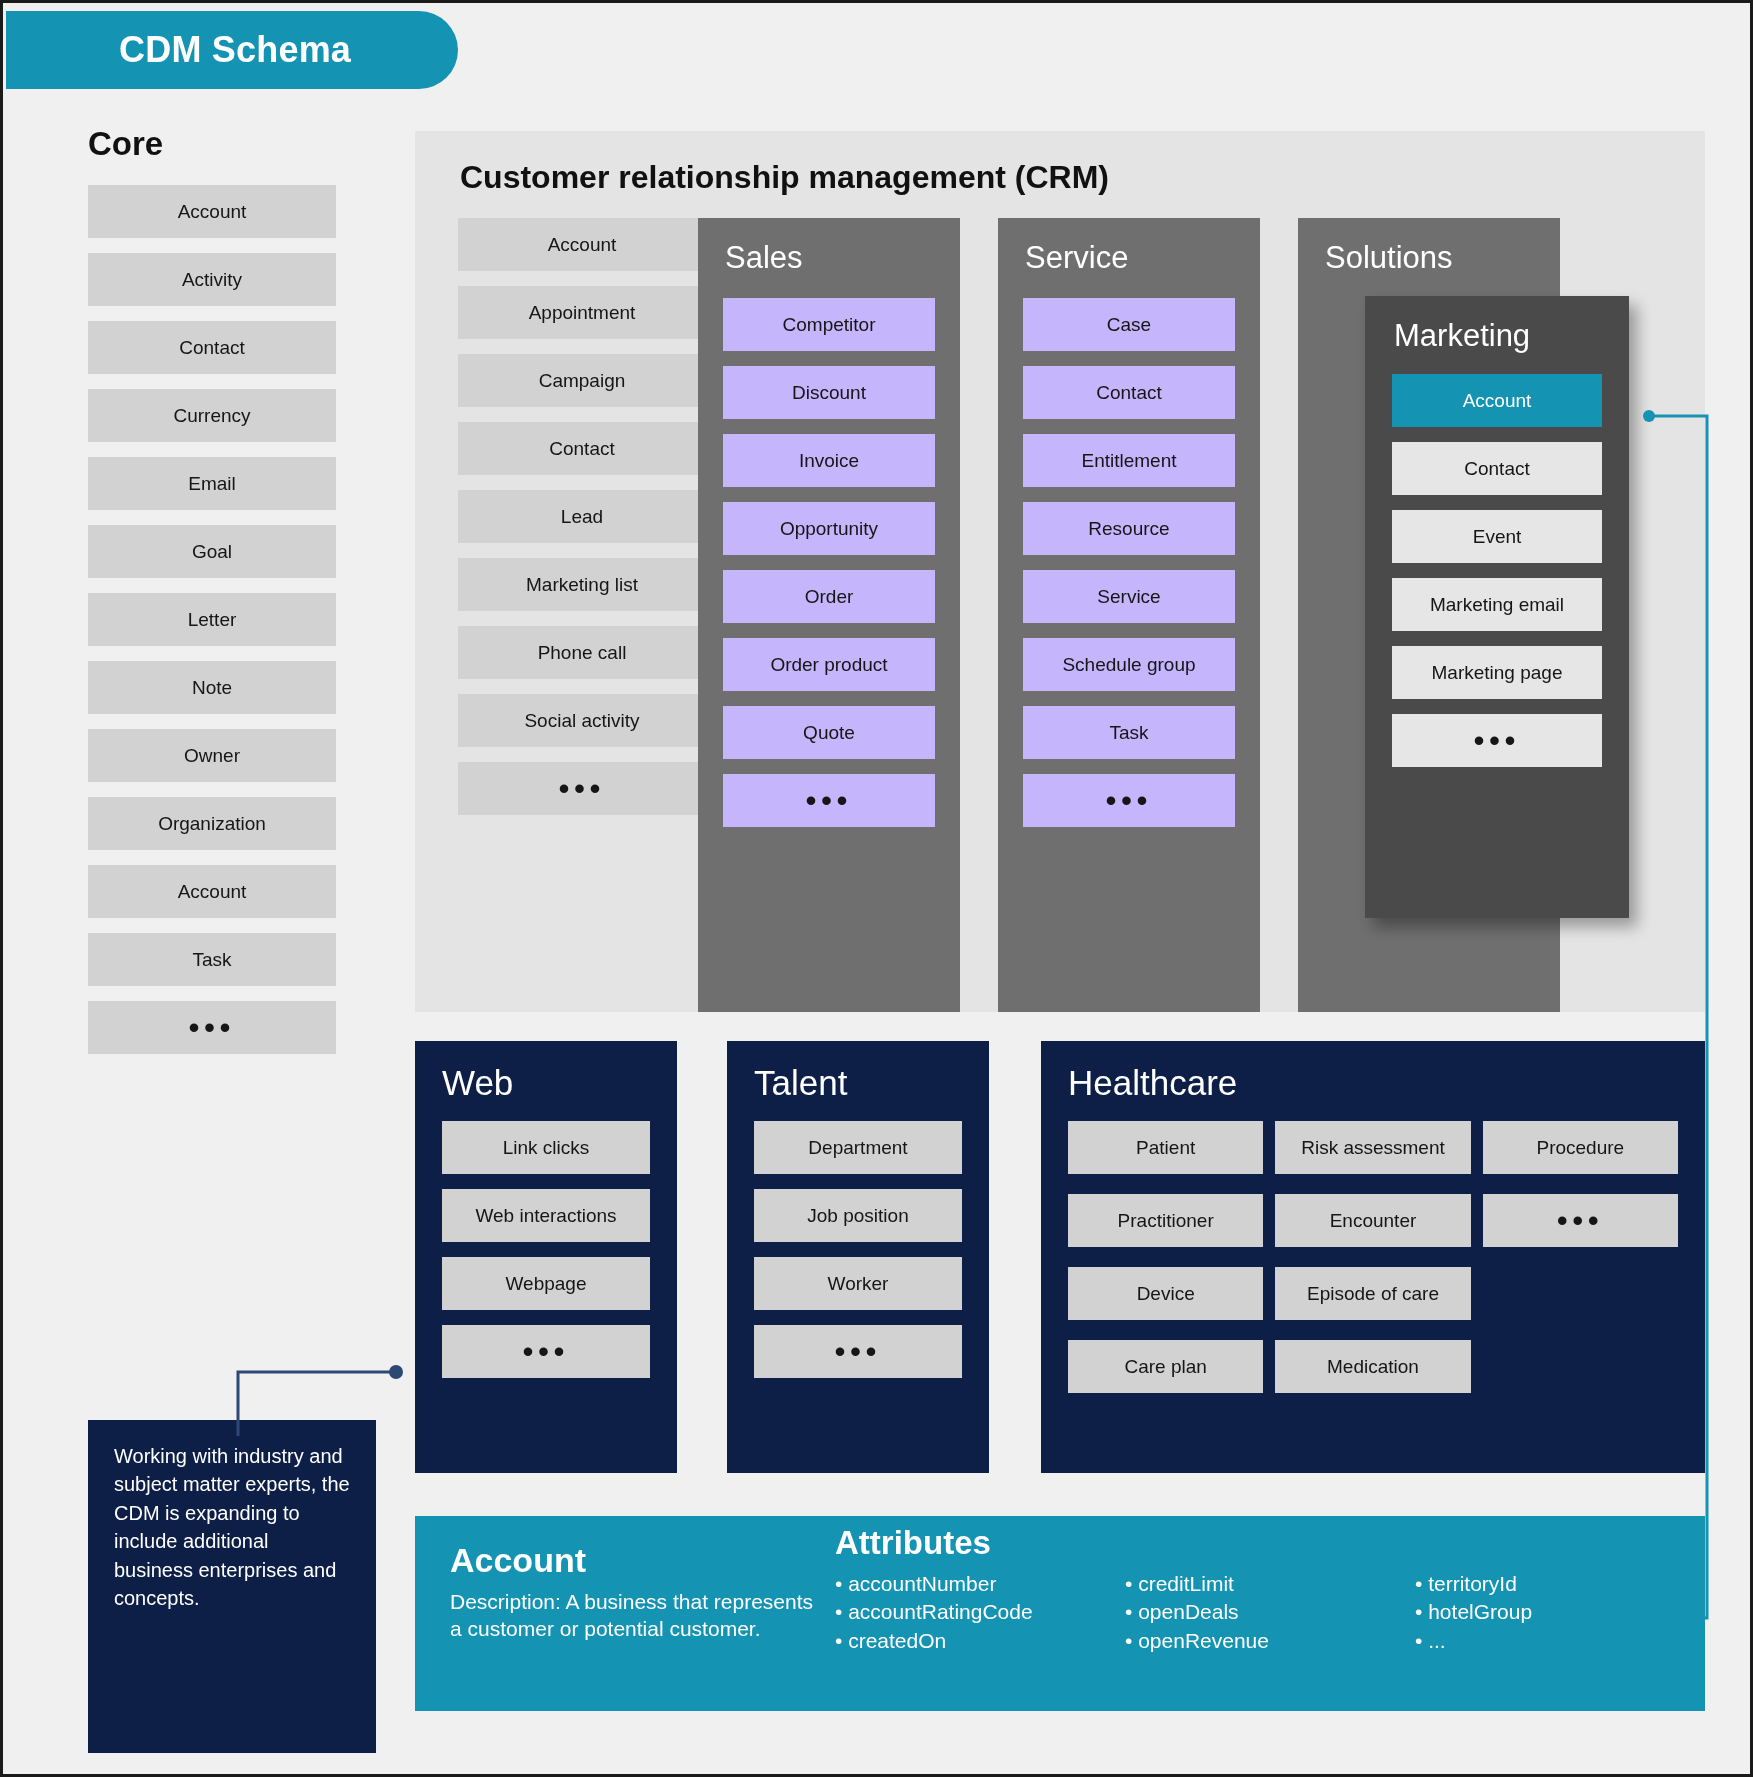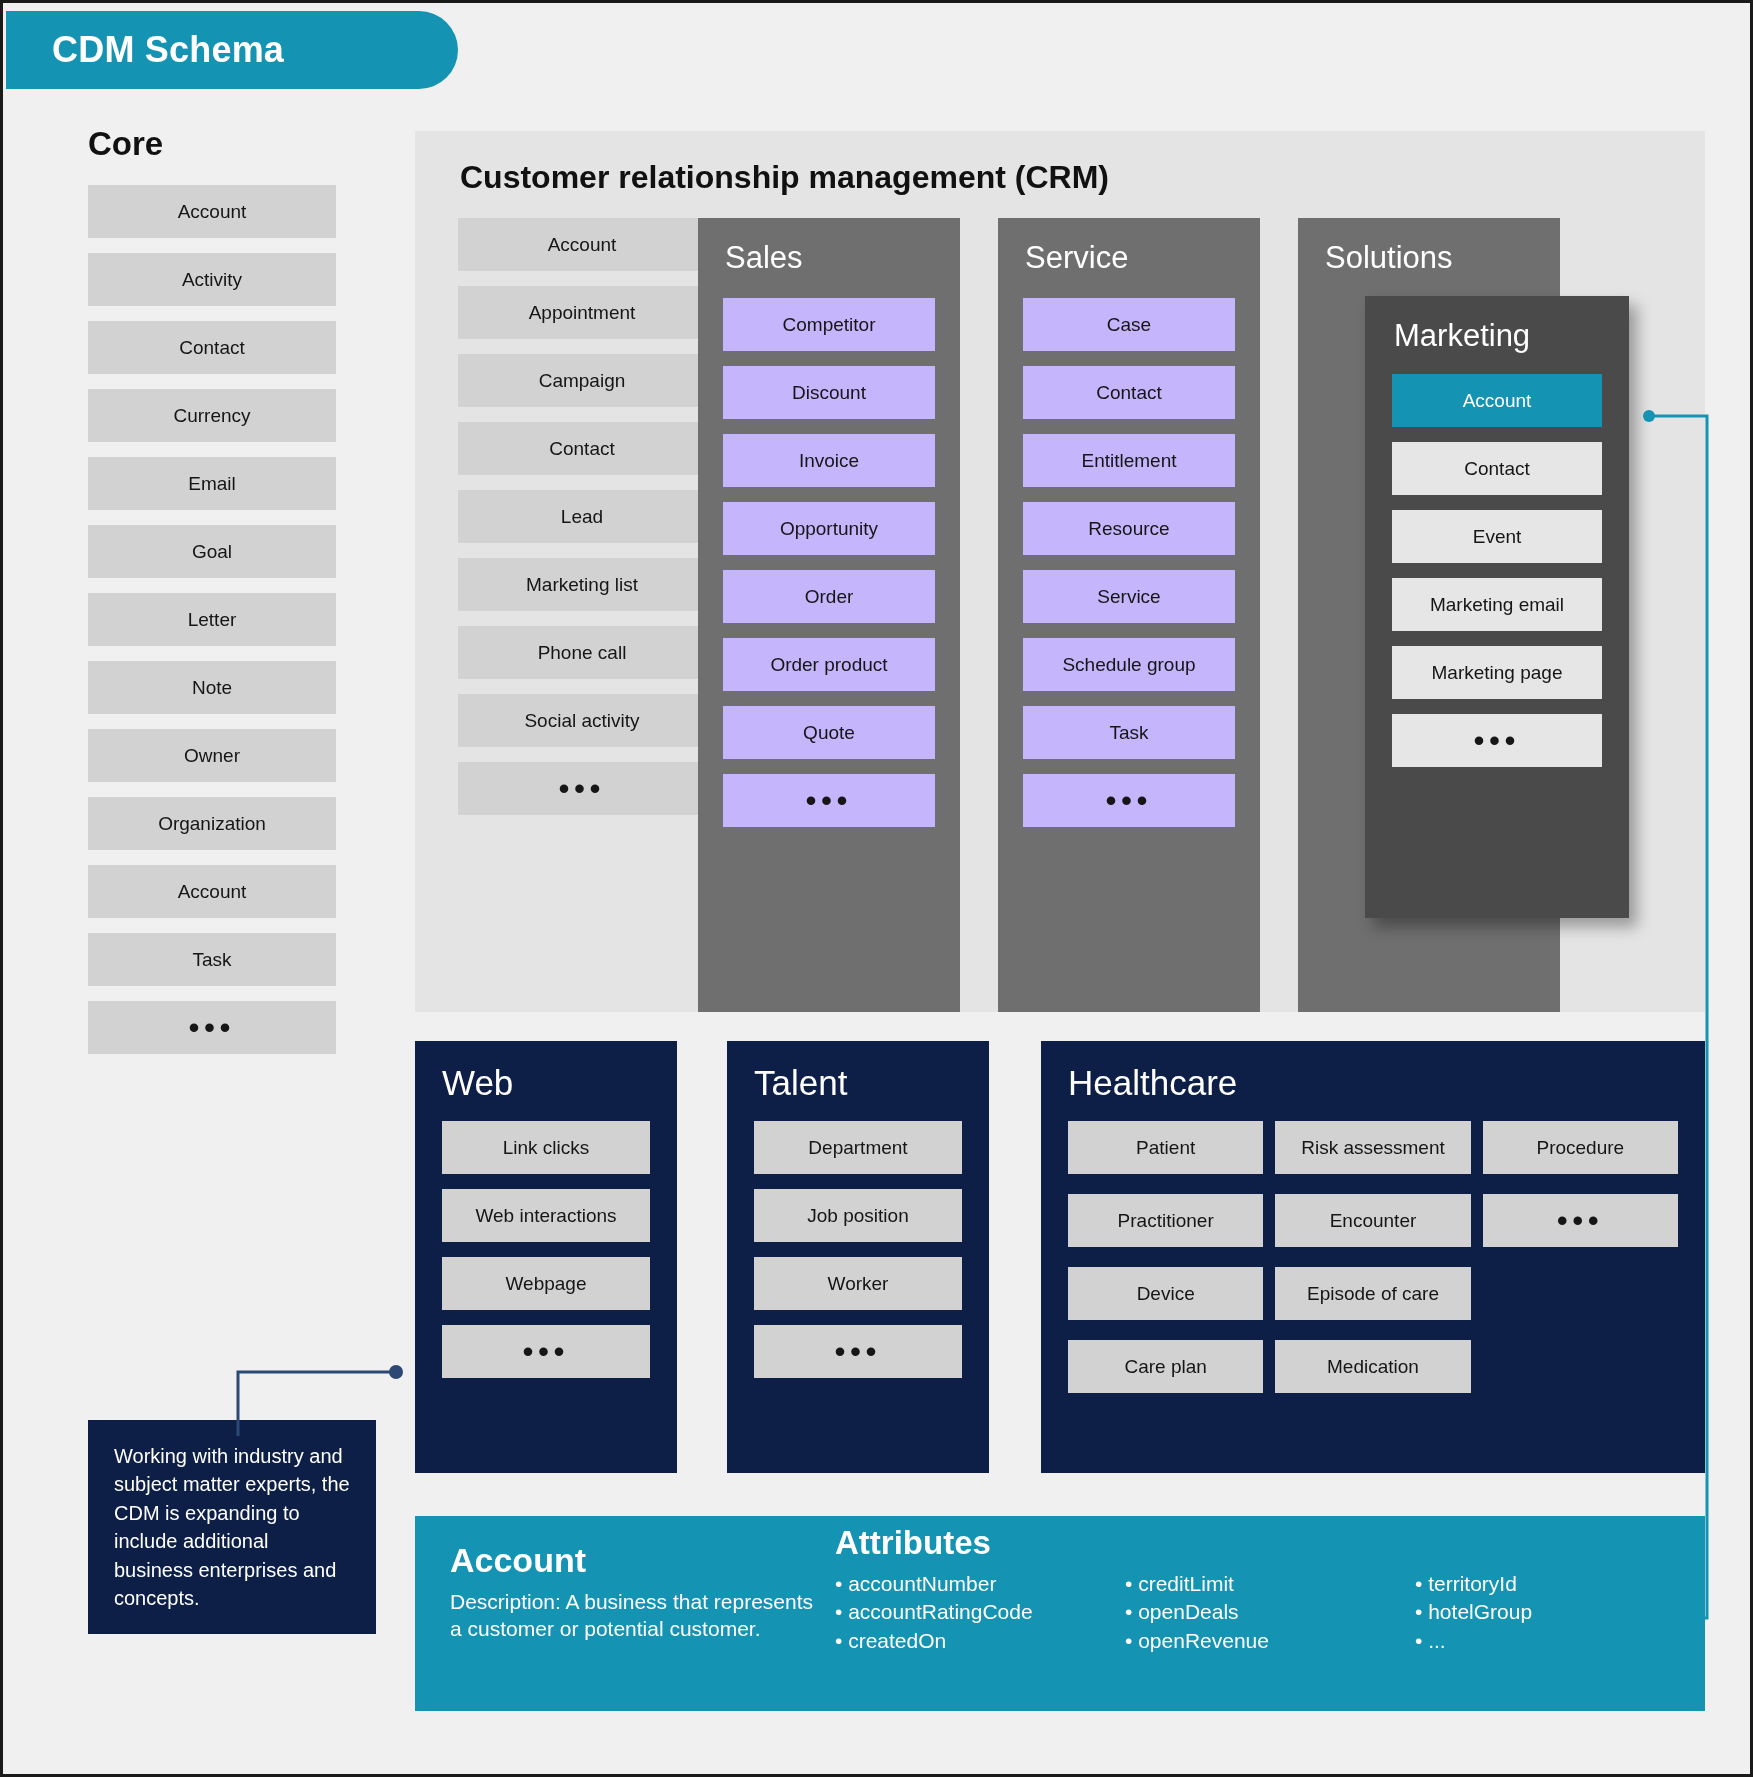--- a/index.html
+++ b/index.html
@@ -17,21 +17,21 @@
   }
 
   
   .title-pill {
     position: absolute;
     left: 3px; top: 8px;
     width: 452px; height: 78px;
     background: #1593b3;
     border-radius: 0 40px 40px 0;
     display: flex; align-items: center;
-    padding-left: 46px;
+    padding-left: 113px;
     color: #ffffff;
     font-size: 36px;
     font-weight: bold;
     letter-spacing: .2px;
   }
 
   
   .core-col {
     position: absolute;
     left: 85px; top: 122px;
@@ -138,21 +138,21 @@
   .acct-right .atitle { font-size: 33px; font-weight: bold; margin-bottom: 8px; }
   .attr-cols { display: flex; }
   .attr-col { width: 290px; }
   .attr-col li { list-style: none; font-size: 21px; line-height: 1.35; }
   .attr-col li::before { content: "• "; }
 
   
   .note {
     position: absolute;
     left: 85px; top: 1417px;
-    width: 288px; height: 214px;
+    width: 288px; height: 333px;
     background: #0d1f47;
     color: #ffffff;
     padding: 22px 26px;
     font-size: 20px;
     line-height: 1.42;
   }
 
   
   .conn { position: absolute; z-index: 9; }
 </style>

